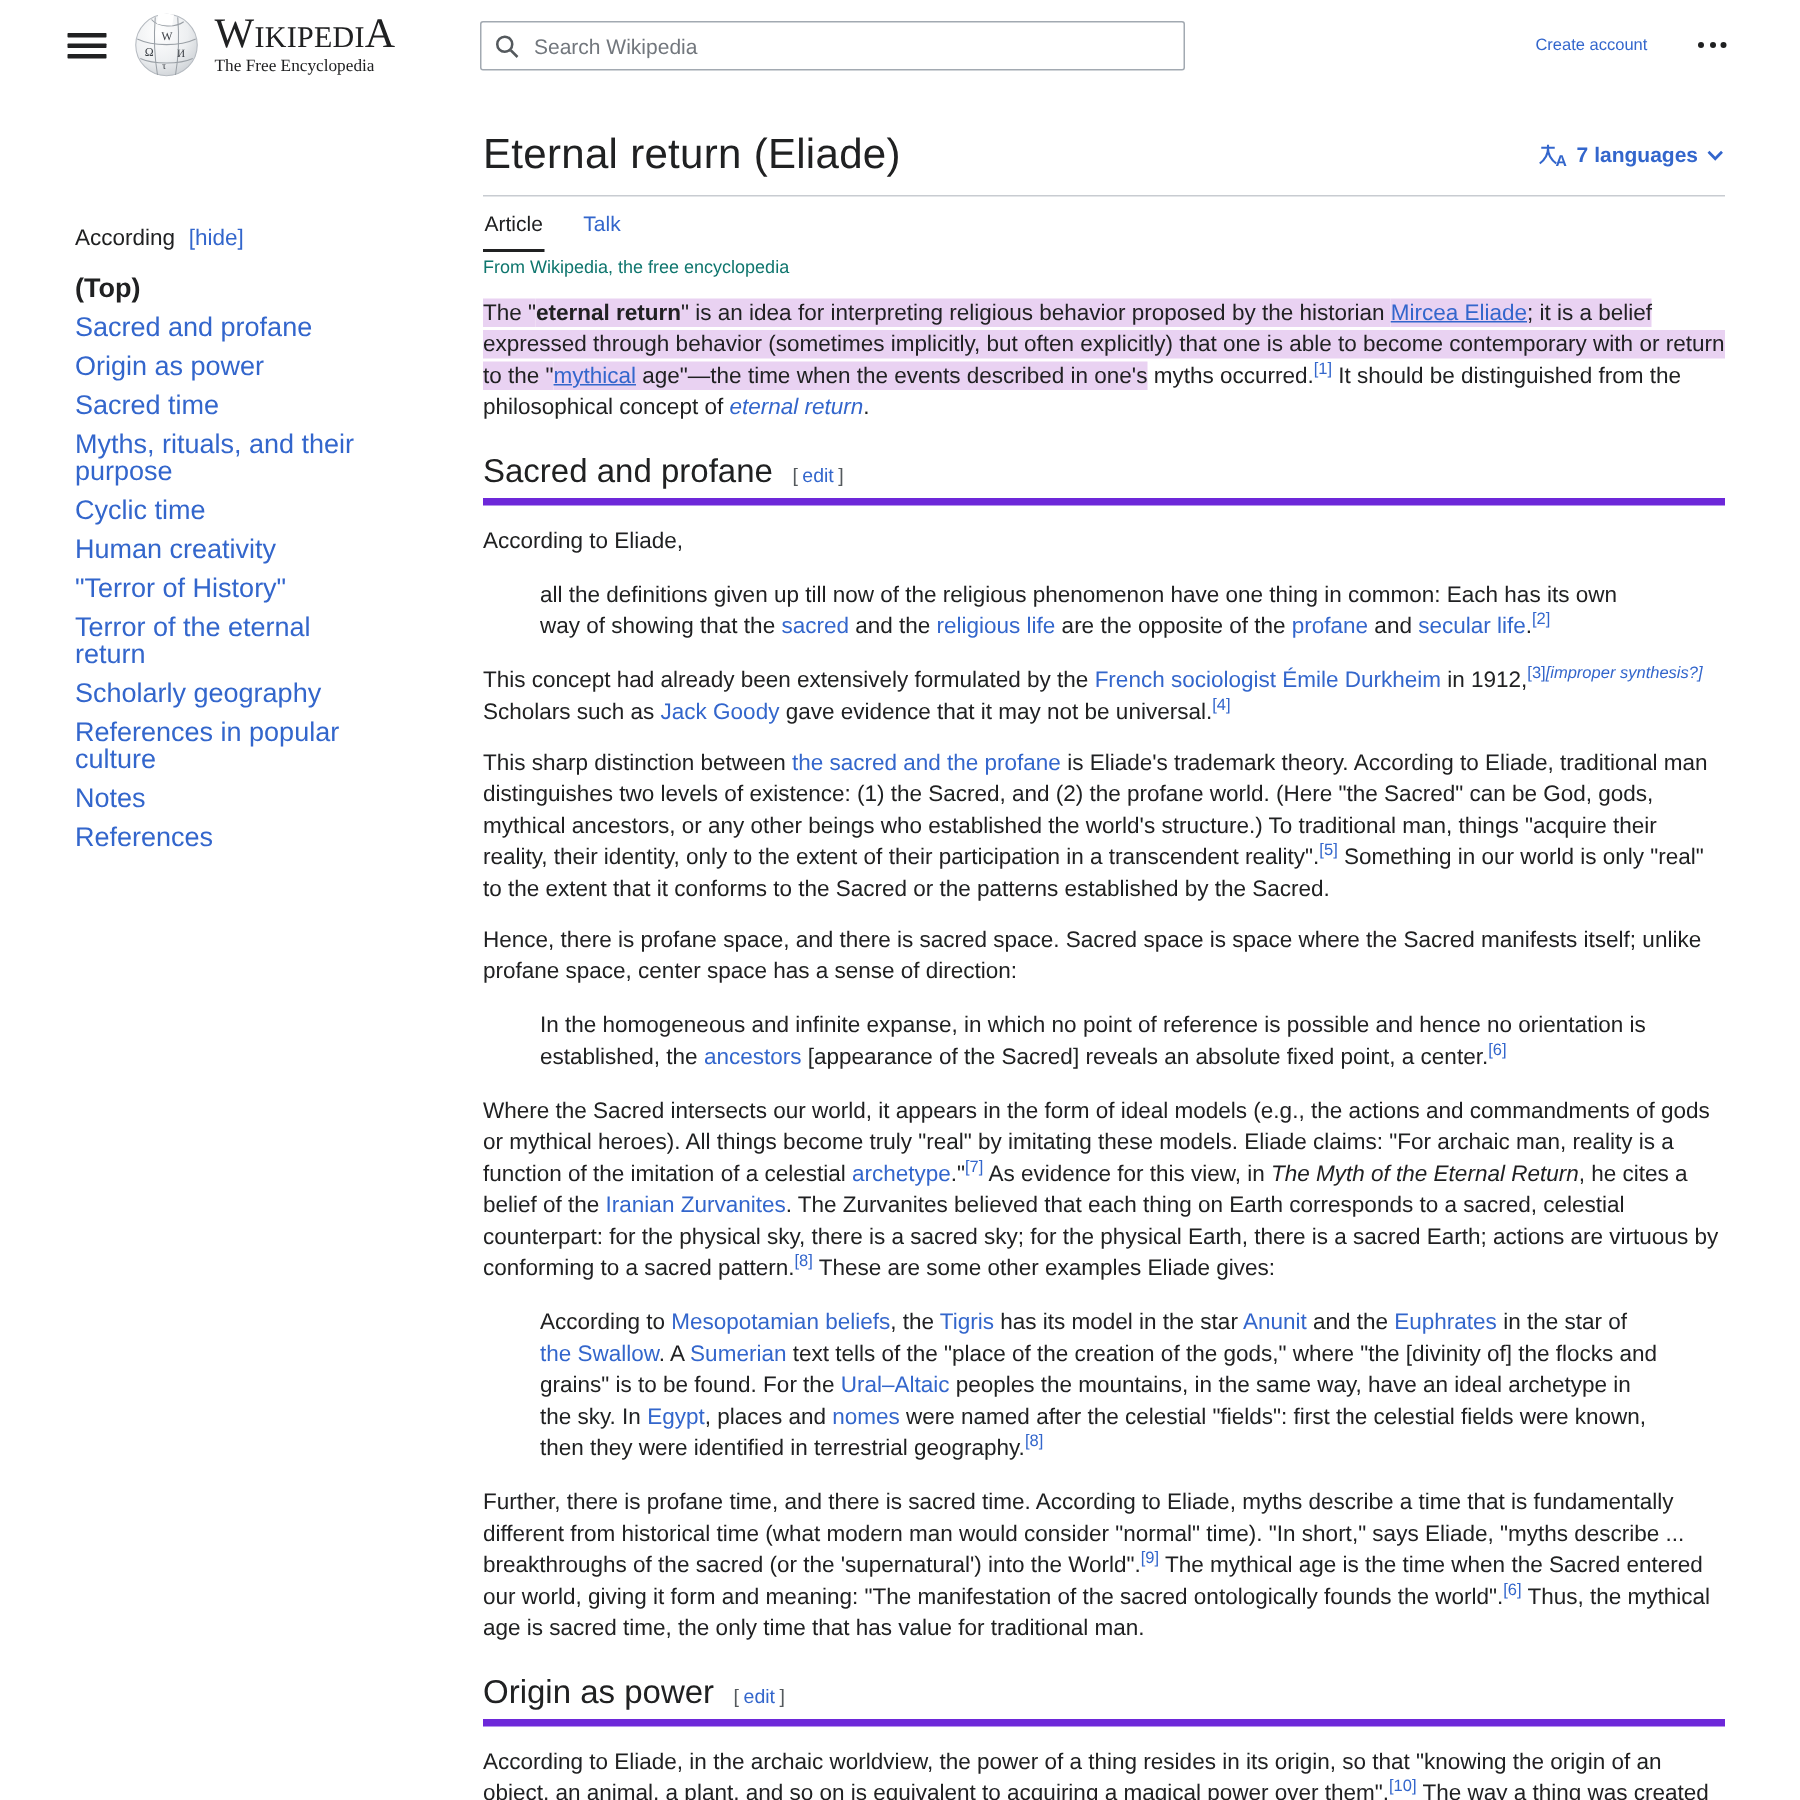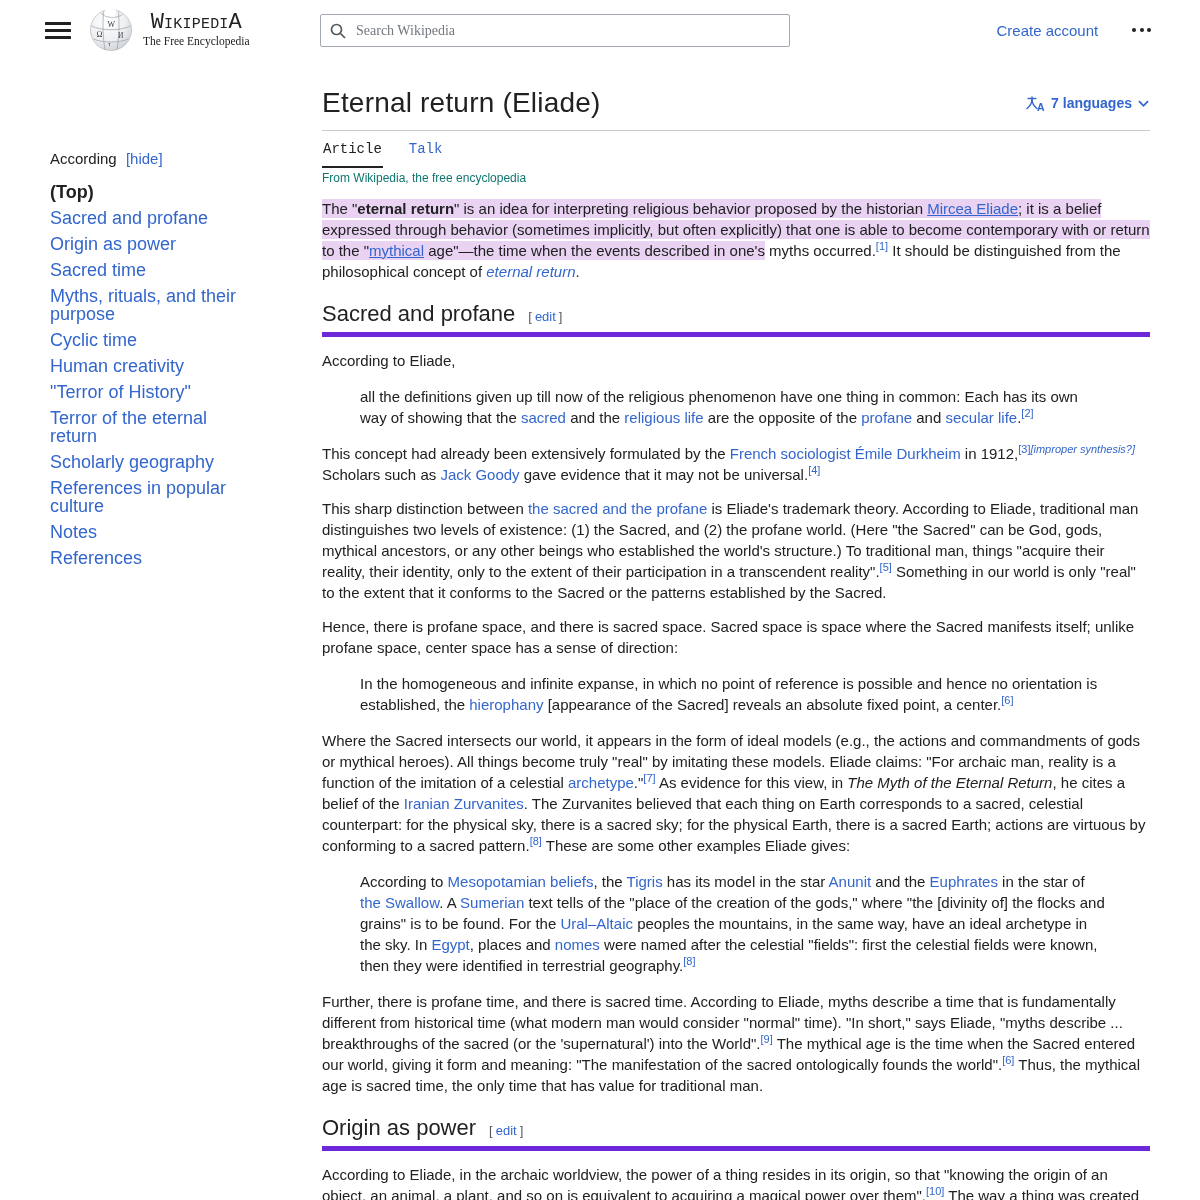--- a/index.html
+++ b/index.html
@@ -5,27 +5,27 @@
   html,body{margin:0;padding:0;background:#fff;}
   body{font-family:"Liberation Sans","DejaVu Sans",sans-serif;color:#202122;}
   .page{position:relative;width:1200px;height:1200px;overflow:hidden;background:#fff;}
 
   
   .topbar{position:relative;height:60px;background:#fff;}
   .hamburger{position:absolute;left:45px;top:22px;width:26px;height:17px;display:flex;flex-direction:column;justify-content:space-between;cursor:pointer;}
   .hamburger .bar{height:3px;background:#202122;border-radius:0.5px;}
   .logo{position:absolute;left:88px;top:6px;display:flex;align-items:center;gap:9px;text-decoration:none;color:#202122;cursor:pointer;}
   .logo-text{display:flex;flex-direction:column;line-height:1.05;}
-  .wordmark{font-family:Liberation Mono, monospace;font-variant:small-caps;font-size:22px;letter-spacing:0.2px;text-align:center;}
+  .wordmark{font-family:Liberation Serif, serif;font-variant:small-caps;font-size:28px;letter-spacing:0.2px;}
   .tagline{font-family:"Liberation Serif","DejaVu Serif",serif;font-size:11.5px;margin-top:1px;}
   .searchbox{position:absolute;left:320px;top:14px;width:470px;height:33px;box-sizing:border-box;border:1px solid #a2a9b1;border-radius:2px;display:flex;align-items:center;padding:0 9px;gap:8px;background:#fff;}
-  .searchbox input{border:none;outline:none;flex:1;font-size:14px;font-family:Liberation Serif, serif;color:#000000;background:transparent;}
+  .searchbox input{border:none;outline:none;flex:1;font-size:14px;font-family:Liberation Sans, sans-serif;color:#000000;background:transparent;}
   .searchbox input::placeholder{color:#72777d;}
   .header-right{position:absolute;right:45px;top:0;height:60px;display:flex;align-items:center;gap:30px;}
-  .create-account{color:var(--link,#3366cc);font-size:15px;text-decoration:none;cursor:pointer;}
+  .create-account{color:var(--link,#3366cc);font-size:11px;text-decoration:none;cursor:pointer;}
   .dots{display:flex;align-items:center;cursor:pointer;padding:4px 2px;}
   .dots i{width:4px;height:4px;border-radius:50%;background:#202122;display:inline-block;margin:0 1.8px;}
 
   
   .content{display:flex;padding-left:50px;}
   .sidebar{width:272px;flex:none;padding-top:90px;box-sizing:border-box;}
   .toc-head{font-size:15px;color:#202122;margin-bottom:12px;}
   .toc-head a{color:var(--link,#3366cc);text-decoration:none;margin-left:5px;cursor:pointer;}
   .toc-item{padding:4px 0;font-size:18px;line-height:18px;width:200px;}
   .toc-item a{color:var(--link,#3366cc);text-decoration:none;cursor:pointer;}
@@ -33,21 +33,21 @@
   .main{width:828px;flex:none;padding-top:25px;box-sizing:border-box;}
 
   
   .title-row{position:relative;border-bottom:1px solid #c8ccd1;padding-bottom:9px;}
   h1{margin:0;font-size:28px;font-weight:400;line-height:36px;letter-spacing:0.2px;}
   .lang-btn{position:absolute;right:0;top:10px;display:flex;align-items:center;gap:5px;color:var(--link,#3366cc);font-size:14px;font-weight:bold;text-decoration:none;cursor:pointer;}
   .tabs{display:flex;justify-content:space-between;font-size:14px;}
   .tabs-left,.tabs-right{display:flex;}
   .tabs-left .tab{margin-right:25px;}
   .tabs-right .tab{margin-left:17px;}
-  .tab{display:inline-block;padding:10px 1px 9px;color:var(--link,#3366cc);text-decoration:none;cursor:pointer;border-bottom:2px solid transparent;font-family:Liberation Mono, monospace;}
+  .tab{display:inline-block;padding:10px 1px 9px;color:var(--link,#3366cc);text-decoration:none;cursor:pointer;border-bottom:2px solid transparent;}
   .tab.active{color:#202122;border-bottom:2px solid #202122;}
   .subtitle{font-size:12px;margin-top:3px;color:#0f766e;}
 
   
   #article-body{font-size:15px;line-height:21px;}
   #article-body p{margin:13px 0;}
   #article-body blockquote{margin:15px 42px 15px 38px;}
   h2{font-size:22px;font-weight:400;margin:21px 0 8px;padding-bottom:5px;border-bottom:5px solid #6d28d9;}
   .editsection{font-size:13px;font-weight:400;margin-left:13px;}
   .editsection .bracket{color:#54595d;}
@@ -172,21 +172,21 @@
       <div class="subtitle">From Wikipedia, the free encyclopedia</div>
 
       <div id="article-body">
           <p><span class="hl"><span>The "</span></span><span class="hl"><b>eternal return</b></span><span class="hl"><span>" is an idea for interpreting religious behavior proposed by the historian </span></span><span class="hl"><a class="wlink ulink">Mircea Eliade</a></span><span class="hl"><span>; it is a belief expressed through behavior (sometimes implicitly, but often explicitly) that one is able to become contemporary with or return to the "</span></span><span class="hl"><a class="wlink ulink">mythical</a></span><span class="hl"><span> age"—the time when the events described in one's</span></span><span> myths occurred.</span><sup><a class="wlink">[1]</a></sup><span> It should be distinguished from the philosophical concept of </span><a class="wlink ilink">eternal return</a><span>.</span></p>
           <h2><span>Sacred and profane</span><span class="editsection"><span class="bracket open">[</span><a>edit</a><span class="bracket close">]</span></span></h2>
           <p><span>According to Eliade,</span></p>
           <blockquote><span>all the definitions given up till now of the religious phenomenon have one thing in common: Each has its own way of showing that the </span><a class="wlink link">sacred</a><span> and the </span><a class="wlink link">religious life</a><span> are the opposite of the </span><a class="wlink link">profane</a><span> and </span><a class="wlink link">secular life</a><span>.</span><sup><a class="wlink">[2]</a></sup></blockquote>
           <p><span>This concept had already been extensively formulated by the </span><a class="wlink link">French sociologist Émile Durkheim</a><span> in 1912,</span><sup><a class="wlink">[3]</a></sup><sup><a class="wlink isup">[improper synthesis?]</a></sup><span> Scholars such as </span><a class="wlink link">Jack Goody</a><span> gave evidence that it may not be universal.</span><sup><a class="wlink">[4]</a></sup></p>
           <p><span>This sharp distinction between </span><a class="wlink link">the sacred and the profane</a><span> is Eliade's trademark theory. According to Eliade, traditional man distinguishes two levels of existence: (1) the Sacred, and (2) the profane world. (Here "the Sacred" can be God, gods, mythical ancestors, or any other beings who established the world's structure.) To traditional man, things "acquire their reality, their identity, only to the extent of their participation in a transcendent reality".</span><sup><a class="wlink">[5]</a></sup><span> Something in our world is only "real" to the extent that it conforms to the Sacred or the patterns established by the Sacred.</span></p>
           <p><span>Hence, there is profane space, and there is sacred space. Sacred space is space where the Sacred manifests itself; unlike profane space, center space has a sense of direction:</span></p>
-          <blockquote><span>In the homogeneous and infinite expanse, in which no point of reference is possible and hence no orientation is established, the </span><a class="wlink link">hierophany</a><span> [appearance of the Sacred] reveals an absolute fixed point, a center.</span><sup><a class="wlink">[6]</a></sup></blockquote>
+          <blockquote><span>In the homogeneous and infinite expanse, in which no point of reference is possible and hence no orientation is established, the </span><a class="wlink link">ancestors</a><span> [appearance of the Sacred] reveals an absolute fixed point, a center.</span><sup><a class="wlink">[6]</a></sup></blockquote>
           <p><span>Where the Sacred intersects our world, it appears in the form of ideal models (e.g., the actions and commandments of gods or mythical heroes). All things become truly "real" by imitating these models. Eliade claims: "For archaic man, reality is a function of the imitation of a celestial </span><a class="wlink link">archetype</a><span>."</span><sup><a class="wlink">[7]</a></sup><span> As evidence for this view, in </span><i>The Myth of the Eternal Return</i><span>, he cites a belief of the </span><a class="wlink link">Iranian Zurvanites</a><span>. The Zurvanites believed that each thing on Earth corresponds to a sacred, celestial counterpart: for the physical sky, there is a sacred sky; for the physical Earth, there is a sacred Earth; actions are virtuous by conforming to a sacred pattern.</span><sup><a class="wlink">[8]</a></sup><span> These are some other examples Eliade gives:</span></p>
           <blockquote><span>According to </span><a class="wlink link">Mesopotamian beliefs</a><span>, the </span><a class="wlink link">Tigris</a><span> has its model in the star </span><a class="wlink link">Anunit</a><span> and the </span><a class="wlink link">Euphrates</a><span> in the star of </span><a class="wlink link">the Swallow</a><span>. A </span><a class="wlink link">Sumerian</a><span> text tells of the "place of the creation of the gods," where "the [divinity of] the flocks and grains" is to be found. For the </span><a class="wlink link">Ural–Altaic</a><span> peoples the mountains, in the same way, have an ideal archetype in the sky. In </span><a class="wlink link">Egypt</a><span>, places and </span><a class="wlink link">nomes</a><span> were named after the celestial "fields": first the celestial fields were known, then they were identified in terrestrial geography.</span><sup><a class="wlink">[8]</a></sup></blockquote>
           <p><span>Further, there is profane time, and there is sacred time. According to Eliade, myths describe a time that is fundamentally different from historical time (what modern man would consider "normal" time). "In short," says Eliade, "myths describe ... breakthroughs of the sacred (or the 'supernatural') into the World".</span><sup><a class="wlink">[9]</a></sup><span> The mythical age is the time when the Sacred entered our world, giving it form and meaning: "The manifestation of the sacred ontologically founds the world".</span><sup><a class="wlink">[6]</a></sup><span> Thus, the mythical age is sacred time, the only time that has value for traditional man.</span></p>
           <h2><span>Origin as power</span><span class="editsection"><span class="bracket open">[</span><a>edit</a><span class="bracket close">]</span></span></h2>
           <p><span>According to Eliade, in the archaic worldview, the power of a thing resides in its origin, so that "knowing the origin of an object, an animal, a plant, and so on is equivalent to acquiring a magical power over them".</span><sup><a class="wlink">[10]</a></sup><span> The way a thing was created establishes that thing's nature, the pattern to which it should conform. By gaining control over the origin of a thing, one also gains control over the thing itself.</span></p>
         </div>
     </main>
 
   </div>
 </div>

